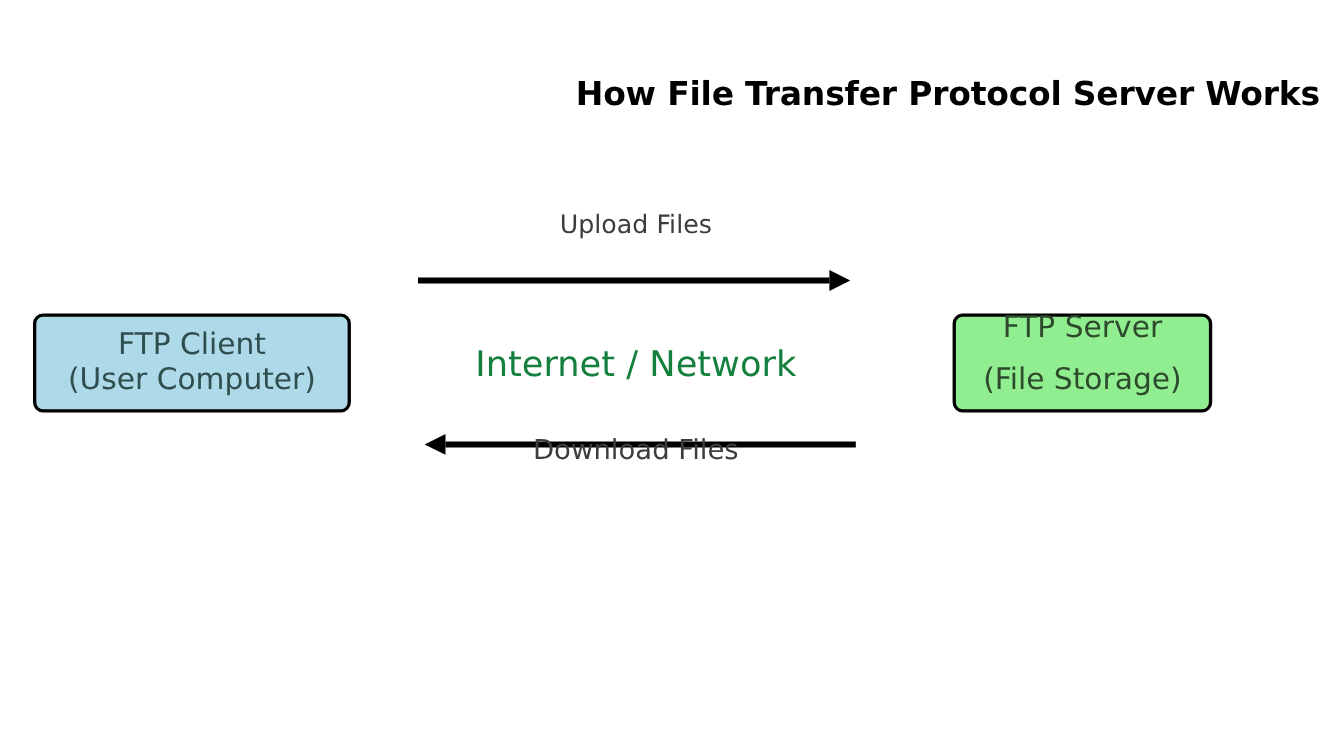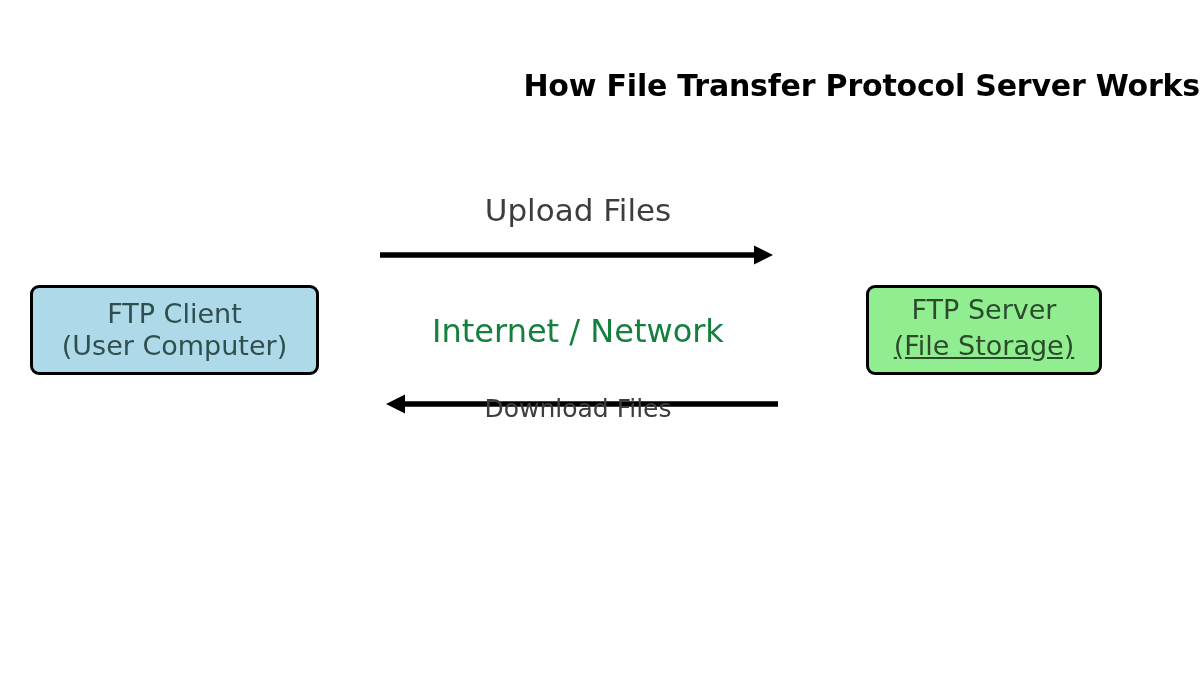--- a/index.html
+++ b/index.html
@@ -71,22 +71,21 @@
 
   #node-server {
     left: 866px;
     top: 285px;
     width: 236px;
     height: 90px;
     background: #90ee90;
     color: #2d4a2d;
   }
   #node-server .node-line-2 {
-    margin: 4px -4px;
-    text-decoration: underline;
+    margin: 16px -4px;
   }
 
   
   .arrow {
     position: absolute;
   }
   #arrow-upload {
     left: 376px;
     top: 241px;
     width: 404px;
@@ -102,21 +101,21 @@
   
   .edge-label {
     position: absolute;
     text-align: center;
     white-space: nowrap;
   }
   #label-upload {
     left: 378px;
     top: 192px;
     width: 400px;
-    font-size: 31px;
+    font-size: 23px;
     color: #3d3d3d;
   }
   #label-network {
     left: 378px;
     top: 312px;
     width: 400px;
     font-size: 32px;
     color: #15803d;
   }
   #label-download {

